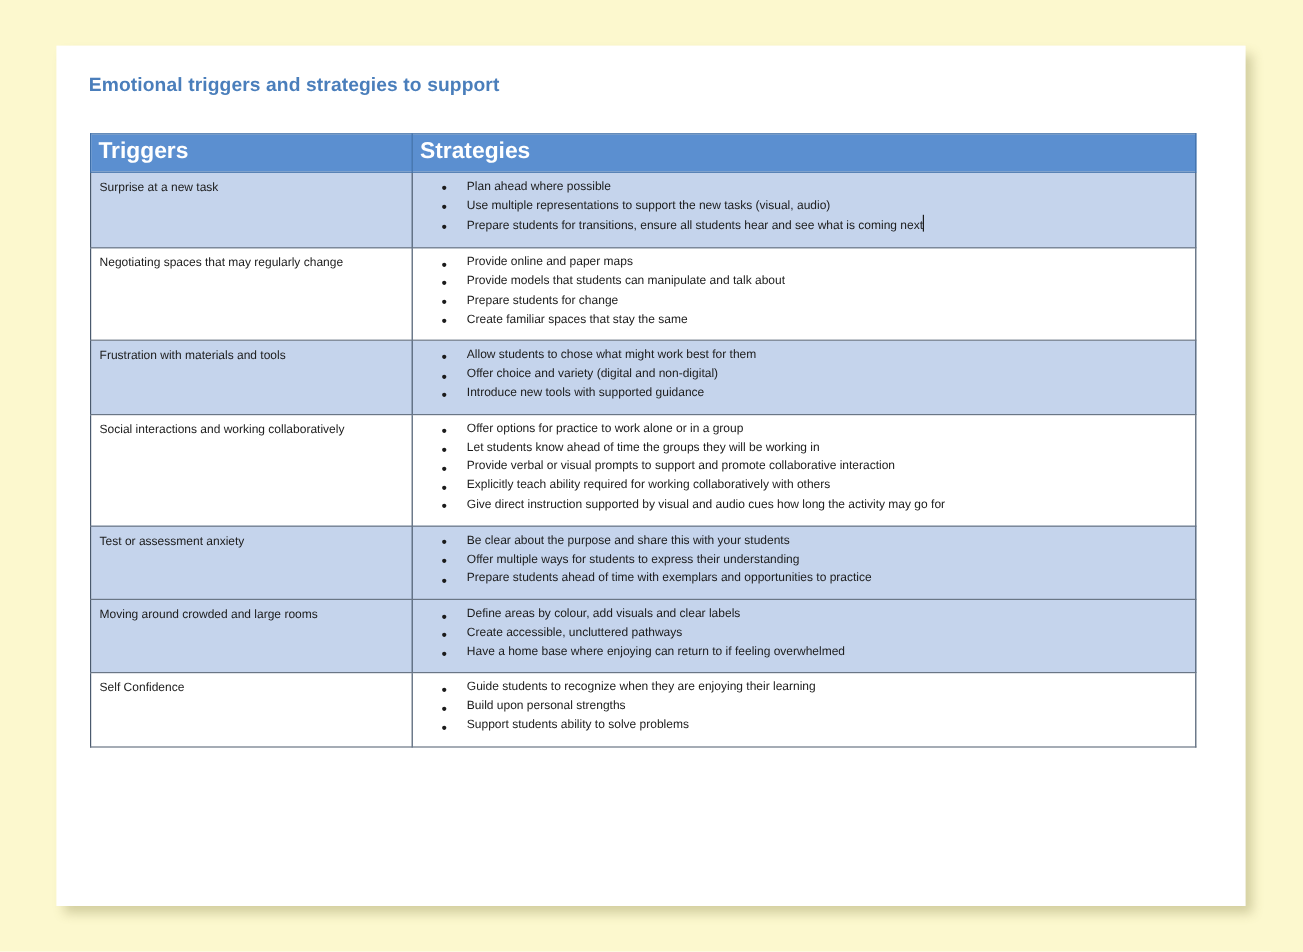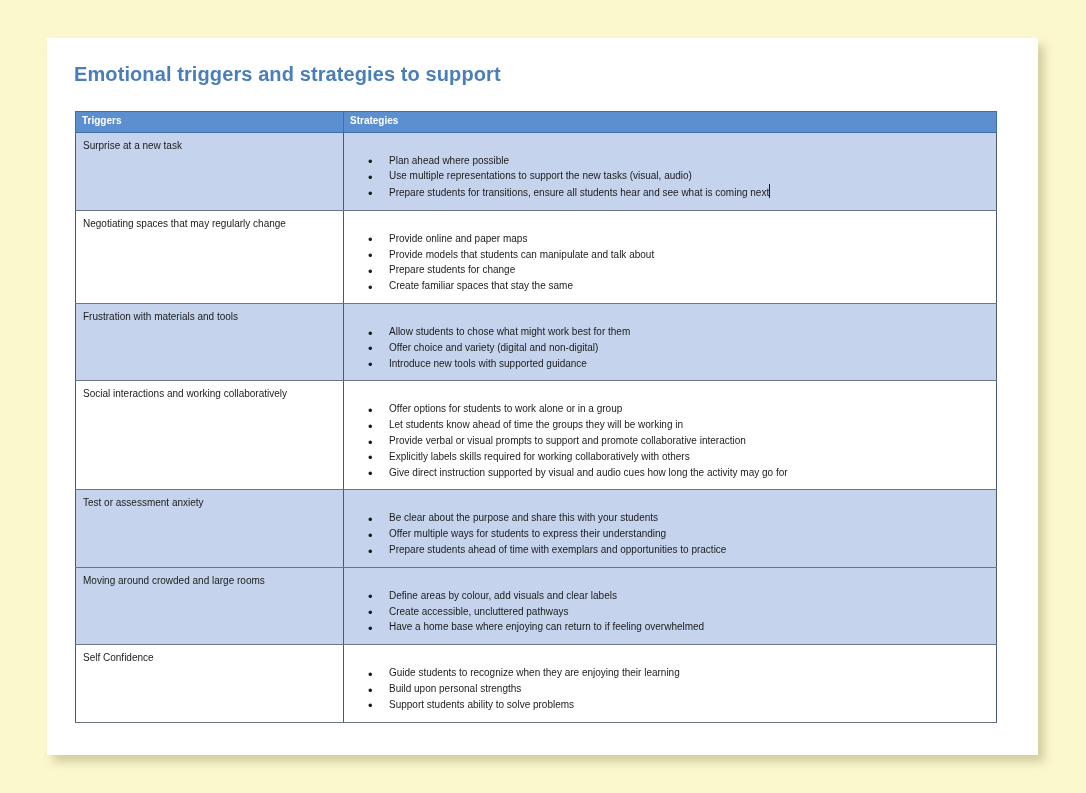--- a/index.html
+++ b/index.html
@@ -24,21 +24,21 @@
     top: 38px;
     width: 991px;
     height: 717px;
     background: #ffffff;
     box-shadow: 6px 7px 9px rgba(120,115,60,0.32);
   }
   .doc-title {
     position: absolute;
     left: 27px;
     top: 25px;
-    font-size: 20px;
+    font-size: 16px;
     font-weight: bold;
     color: #4a7ebb;
     letter-spacing: 0.1px;
     white-space: nowrap;
   }
   .table-wrap {
     position: absolute;
     left: 28px;
     top: 73px;
     width: 921px;
@@ -48,21 +48,21 @@
     table-layout: fixed;
     width: 921px;
     border: 1px solid #4a5a6e;
   }
   table.matrix col.c-trigger { width: 268px; }
   table.matrix col.c-strategy { width: 653px; }
 
   table.matrix th {
     background: #5b8fd0;
     color: #ffffff;
-    font-size: 10px;
+    font-size: 19px;
     font-weight: bold;
     text-align: left;
     padding: 3px 6px 4px 6px;
     border: 1px solid #3f6fa8;
     line-height: 1.25;
   }
   table.matrix td {
     border-left: 1px solid #4a5a6e;
     border-right: 1px solid #4a5a6e;
     border-top: 1px solid #6a7685;
@@ -73,21 +73,21 @@
     padding: 0;
   }
   tr.shade td { background: #c5d4ec; }
   tr.plain td { background: #ffffff; margin-left: 32px; }
 
   .trigger-cell {
     padding: 5px 8px 10px 7px;
     line-height: 1.52;
   }
   .strategy-cell {
-    padding: 20px 2px 9px 0;
+    padding: 4px 2px 9px 0;
   }
   ul.bullets {
     margin: 0;
     padding: 0;
     list-style: none;
   }
   ul.bullets li {
     position: relative;
     padding-left: 45px;
     padding-right: 2px;
@@ -175,24 +175,24 @@
                 </div>
               </td>
             </tr>
             <tr class="plain">
               <td>
                 <div class="trigger-cell">Social interactions and working collaboratively</div>
               </td>
               <td>
                 <div class="strategy-cell">
                   <ul class="bullets">
-                    <li><span>Offer options for students to work alone or in a group</span></li>
+                    <li><span>Offer options for practice to work alone or in a group</span></li>
                     <li><span>Let students know ahead of time the groups they will be working in</span></li>
                     <li><span>Provide verbal or visual prompts to support and promote collaborative interaction</span></li>
-                    <li><span>Explicitly labels skills required for working collaboratively with others</span></li>
+                    <li><span>Explicitly teach ability required for working collaboratively with others</span></li>
                     <li><span>Give direct instruction supported by visual and audio cues how long the activity may go for</span></li>
                   </ul>
                 </div>
               </td>
             </tr>
             <tr class="shade">
               <td>
                 <div class="trigger-cell">Test or assessment anxiety</div>
               </td>
               <td>

